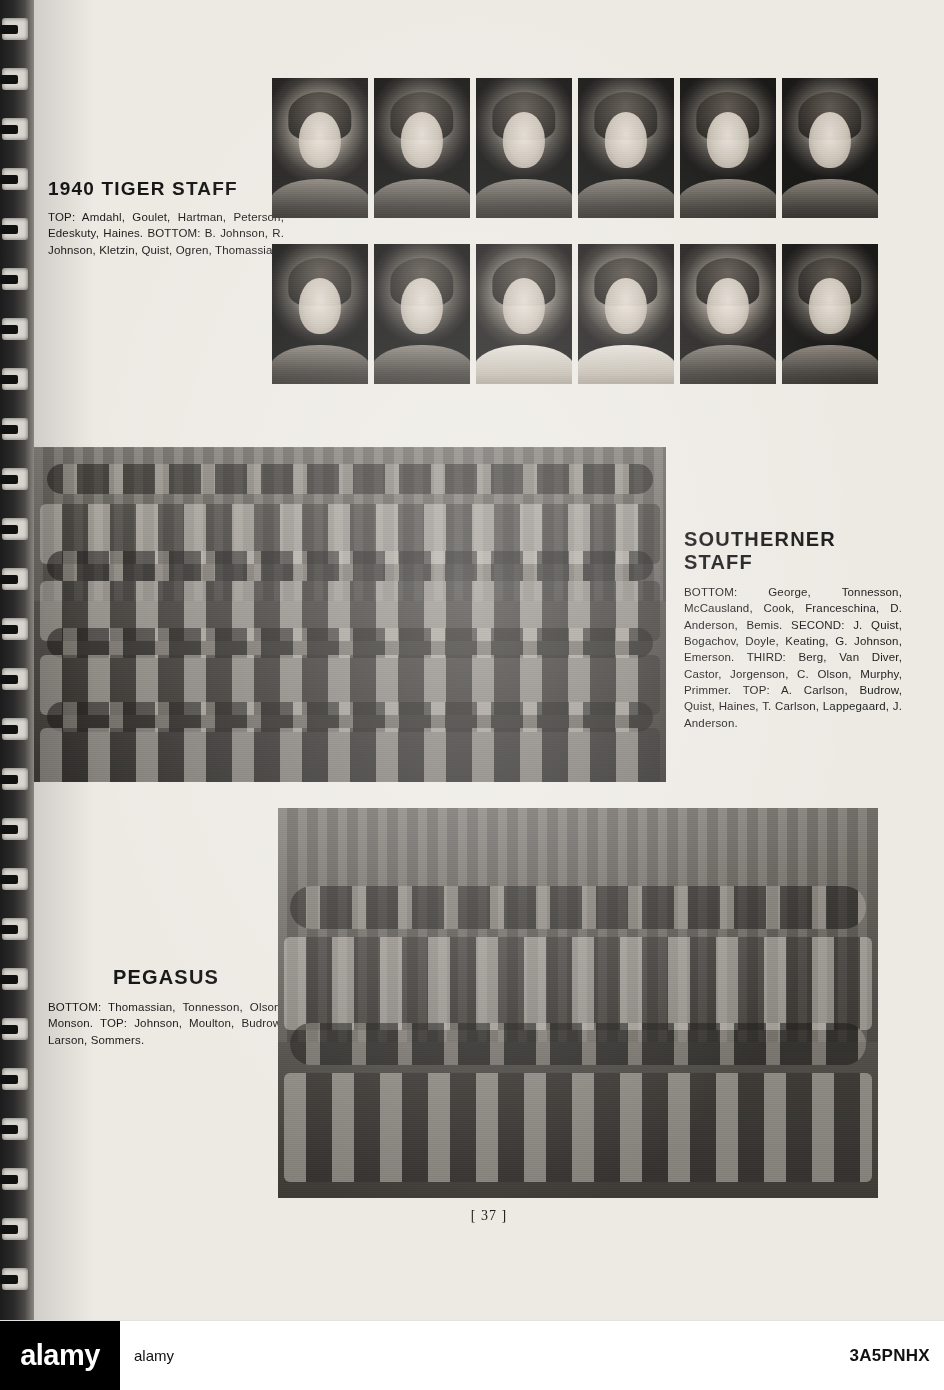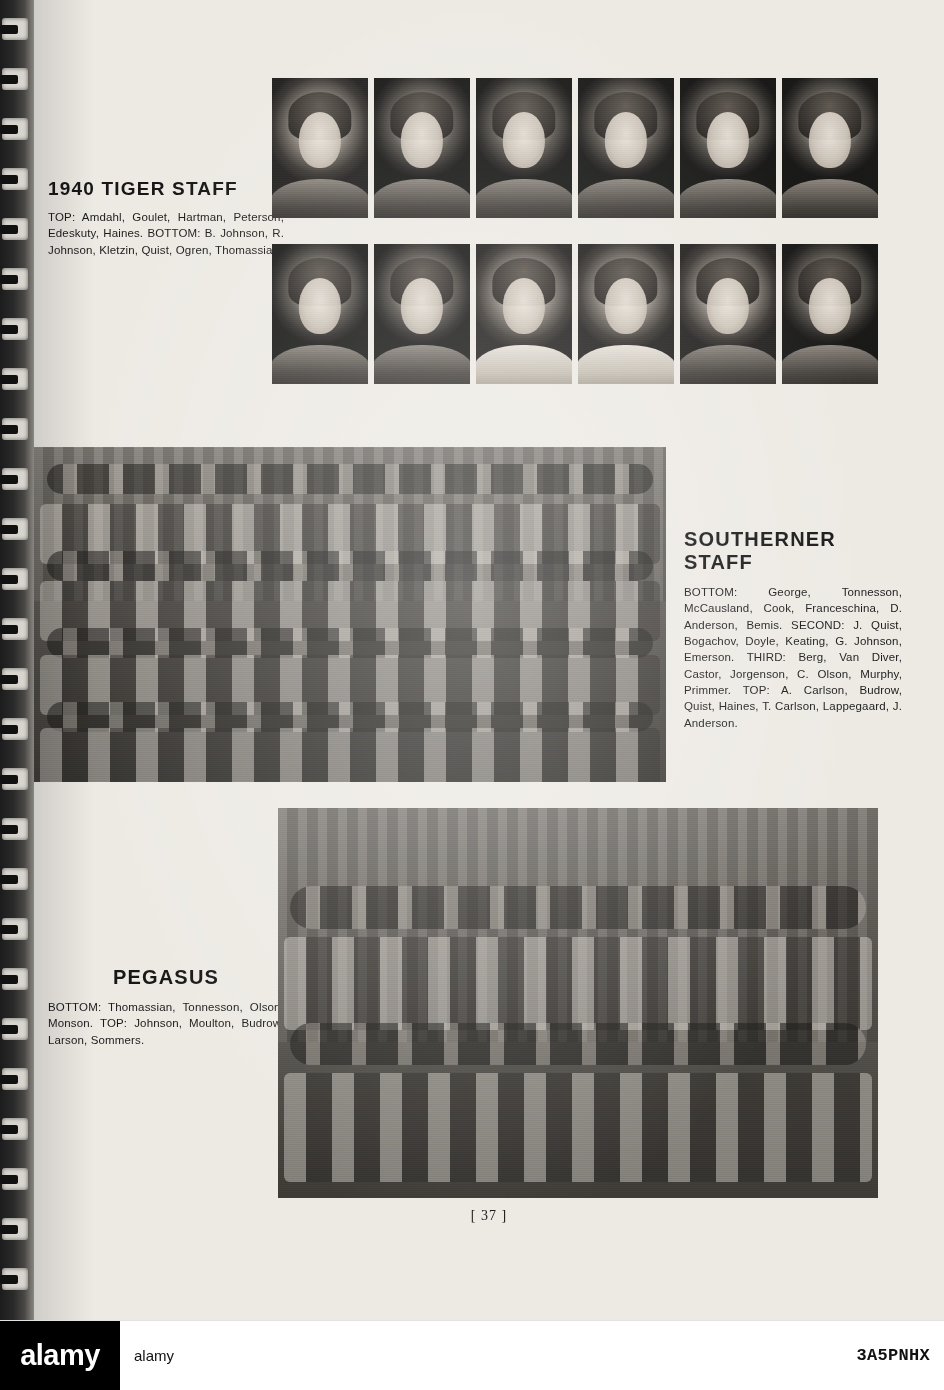--- a/index.html
+++ b/index.html
@@ -193,21 +193,21 @@
   }
   #footer-text {
     margin-left: 14px;
     font-family: "Liberation Sans", sans-serif;
     font-size: 15px;
     color: #111;
   }
   #footer-id {
     margin-left: auto;
     margin-right: 14px;
-    font-family: Liberation Mono, monospace;
+    font-family: Liberation Sans, sans-serif;
     font-size: 17px;
     font-weight: bold;
     color: #111;
     letter-spacing: .3px;
   }
 </style>
 </head>
 <body>
 
 <div id="scan">

